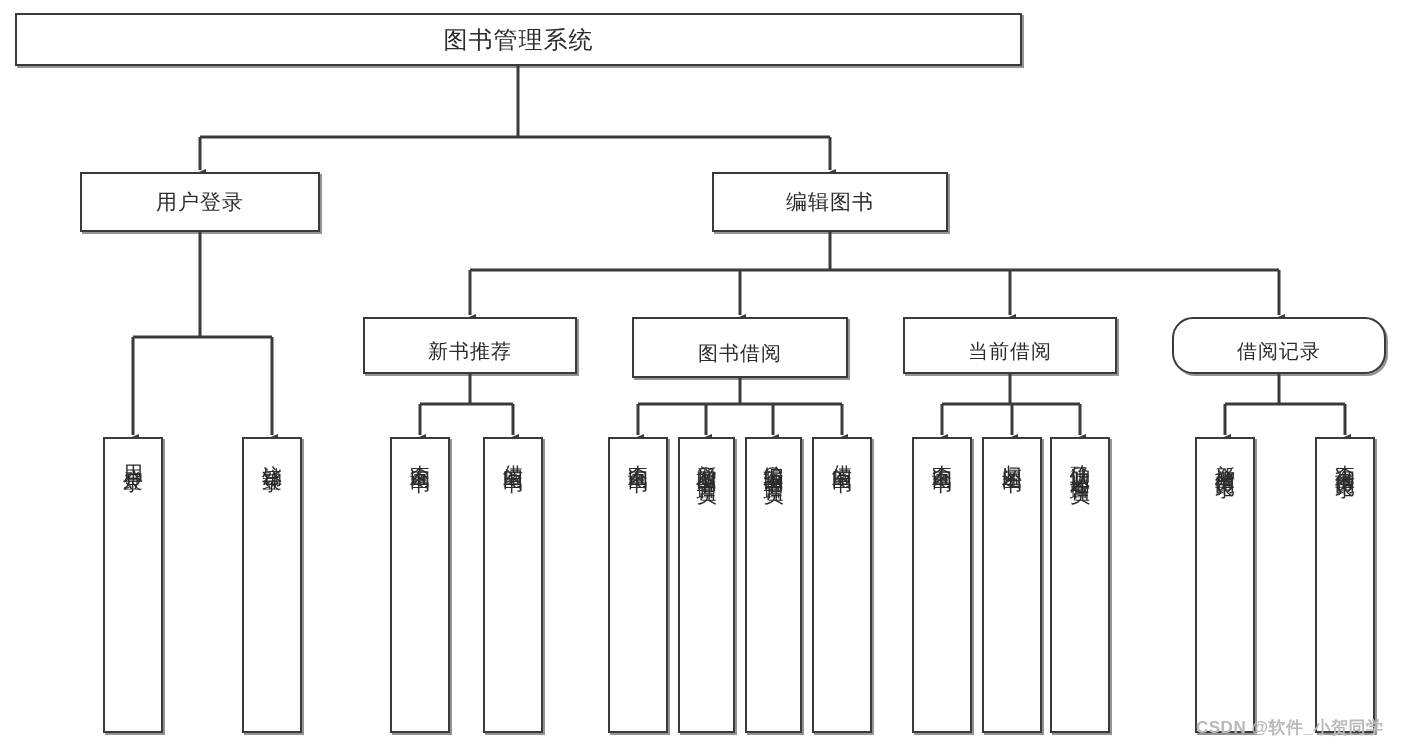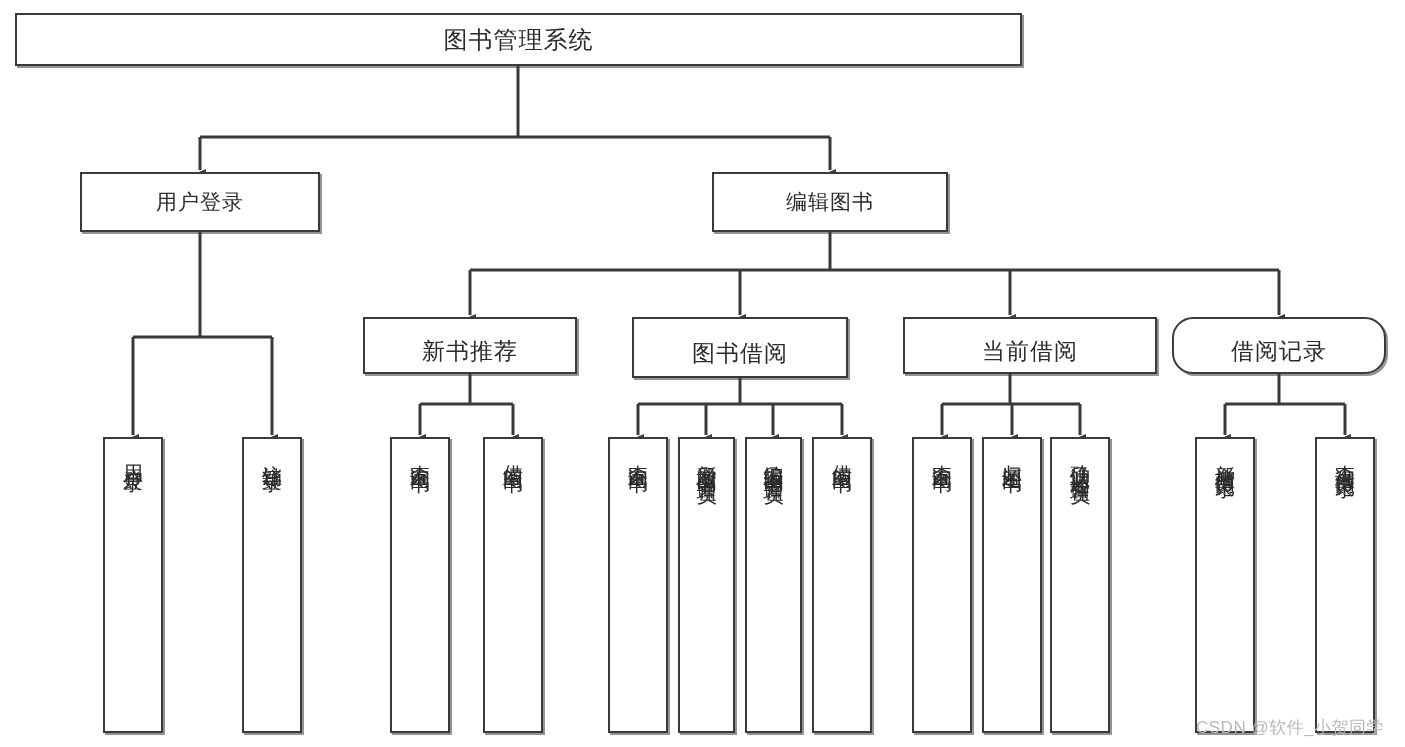--- a/index.html
+++ b/index.html
@@ -22,21 +22,21 @@
   .node-label{
     color:#2b2b2b;
     font-size:21px;
     letter-spacing:1px;
     line-height:1.25;
     white-space:nowrap;
     user-select:none;
   }
   .node-root .node-label{font-size:24px;}
   .node-l1 .node-label{font-size:21px;}
-  .node-l2 .node-label{font-size:23px;margin-top:11px;}
+  .node-l2 .node-label{font-size:20px;margin-top:11px;}
   .node-leaf{align-items:flex-start;padding-top:10px;}
   .node-leaf .node-label{
     writing-mode:vertical-rl;
     text-orientation:upright;
     font-size:20px;
     letter-spacing:3px;
     white-space:pre-wrap;
     max-height:278px;
   }
   .watermark{
@@ -105,21 +105,21 @@
       </div>
       <div class="node-box node-l1" style="left: 712px; top: 172px; width: 236px; height: 60px;">
         <span class="node-label">编辑图书</span>
       </div>
       <div class="node-box node-l2" style="left: 363px; top: 317px; width: 214px; height: 57px;">
         <span class="node-label">新书推荐</span>
       </div>
       <div class="node-box node-l2" style="left: 632px; top: 317px; width: 216px; height: 61px;">
         <span class="node-label">图书借阅</span>
       </div>
-      <div class="node-box node-l2" style="left: 903px; top: 317px; width: 254px; height: 57px;">
+      <div class="node-box node-l2" style="left: 903px; top: 317px; width: 214px; height: 57px;">
         <span class="node-label">当前借阅</span>
       </div>
       <div class="node-box node-l2" style="left: 1172px; top: 317px; width: 214px; height: 57px; border-radius: 21px;">
         <span class="node-label">借阅记录</span>
       </div>
       <div class="node-box node-leaf" style="left: 103px; top: 437px; width: 60px; height: 296px;">
         <span class="node-label">用户登录</span>
       </div>
       <div class="node-box node-leaf" style="left: 242px; top: 437px; width: 60px; height: 296px;">
         <span class="node-label">注销登录</span>
@@ -152,15 +152,15 @@
         <span class="node-label">确认归还（管理员）</span>
       </div>
       <div class="node-box node-leaf" style="left: 1195px; top: 437px; width: 60px; height: 296px;">
         <span class="node-label">新增借阅记录</span>
       </div>
       <div class="node-box node-leaf" style="left: 1315px; top: 437px; width: 60px; height: 296px;">
         <span class="node-label">查询借阅记录</span>
       </div>
     </div>
 
-  <div class="watermark" style="left: 1196px; top: 716px;">CSDN @软件_小贺同学</div>
+  <div class="watermark" style="left: 1196px; top: 716px; font-weight: bold;">CSDN @软件_小贺同学</div>
 
 </div>
 
 </body></html>

